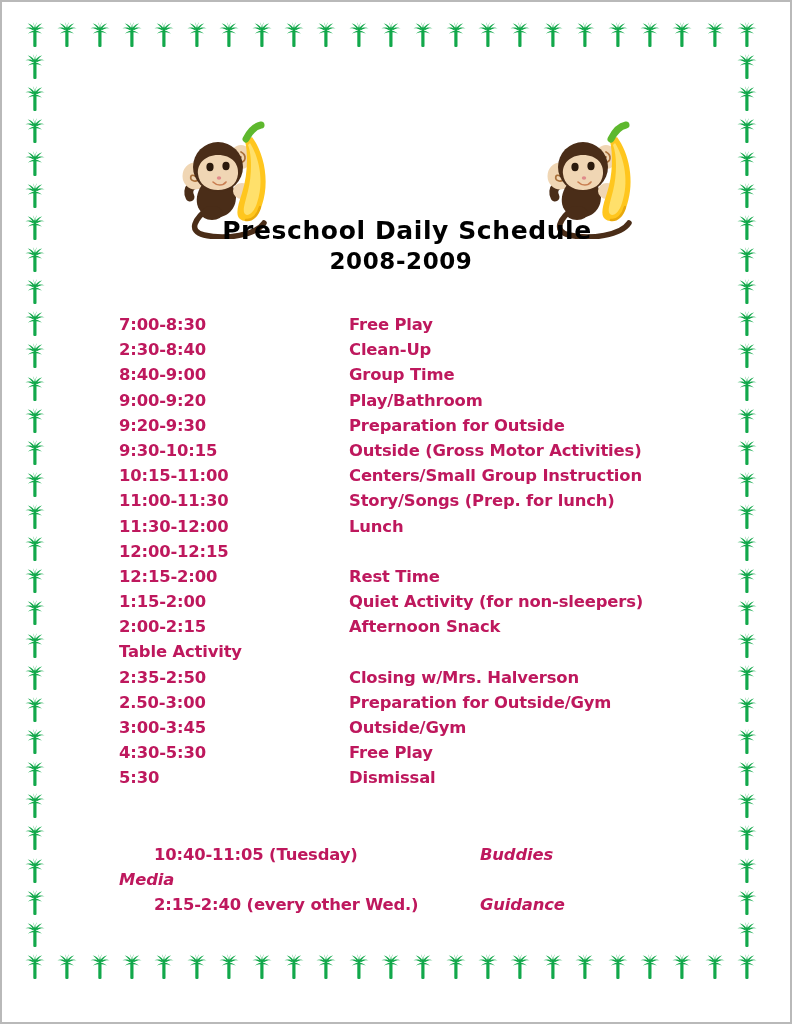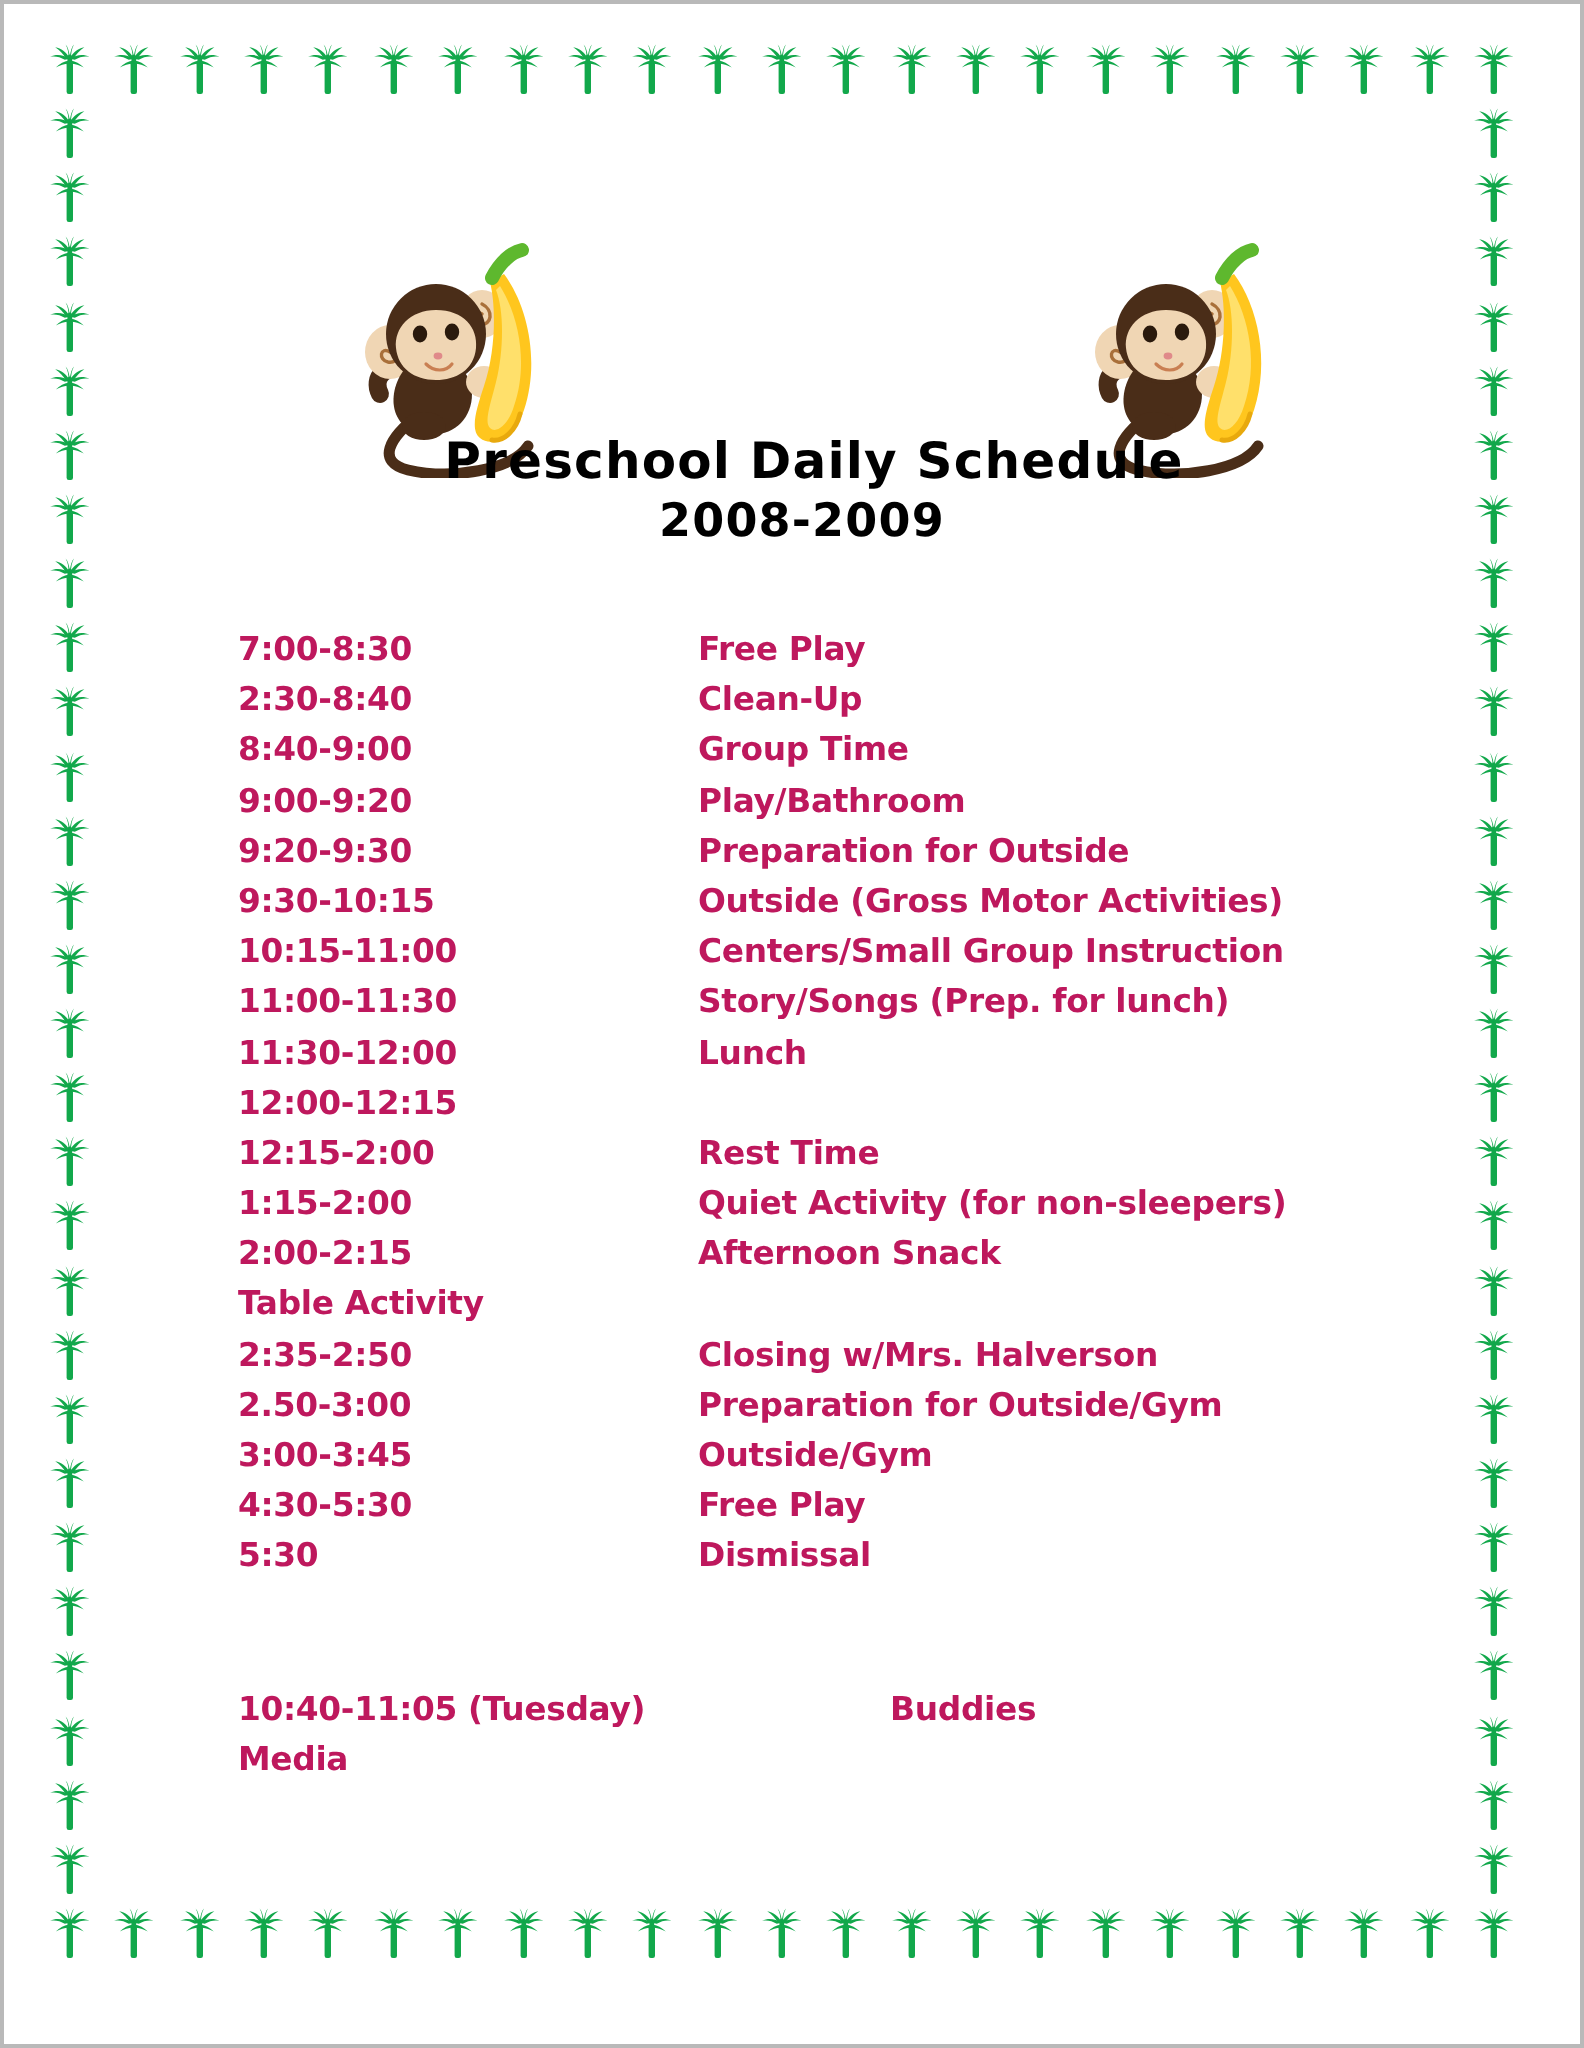--- a/index.html
+++ b/index.html
@@ -112,23 +112,25 @@
     width: 600px;
   }
   .extra-row {
     display: flex;
     height: 25.2px;
     align-items: flex-start;
   }
   .col-extra-time {
     width: 326px;
     flex: 0 0 326px;
+    margin-left: 35px;
   }
   .col-extra-label {
     flex: 1 1 auto;
+    font-style: italic;
   }
 </style>
 </head>
 <body>
 
 <div id="page">
 
   <div class="border-layer" id="palm-border">
       <div class="palm" style="left: 20px; top: 20px;">
         <svg viewBox="0 0 26 26" xmlns="http://www.w3.org/2000/svg">
@@ -1987,15 +1989,23 @@
         </div>
         <div class="col-extra-label">
           <span>Buddies</span>
         </div>
       </div>
       <div class="extra-row">
         <div class="col-extra-label">
           <span>Media</span>
         </div>
       </div>
+      <div class="extra-row">
+        <div class="col-extra-time">
+          <span>2:15-2:40 (every other Wed.)</span>
+        </div>
+        <div class="col-extra-label">
+          <span>Guidance</span>
+        </div>
+      </div>
     </div>
 
 </div>
 
 </body></html>

